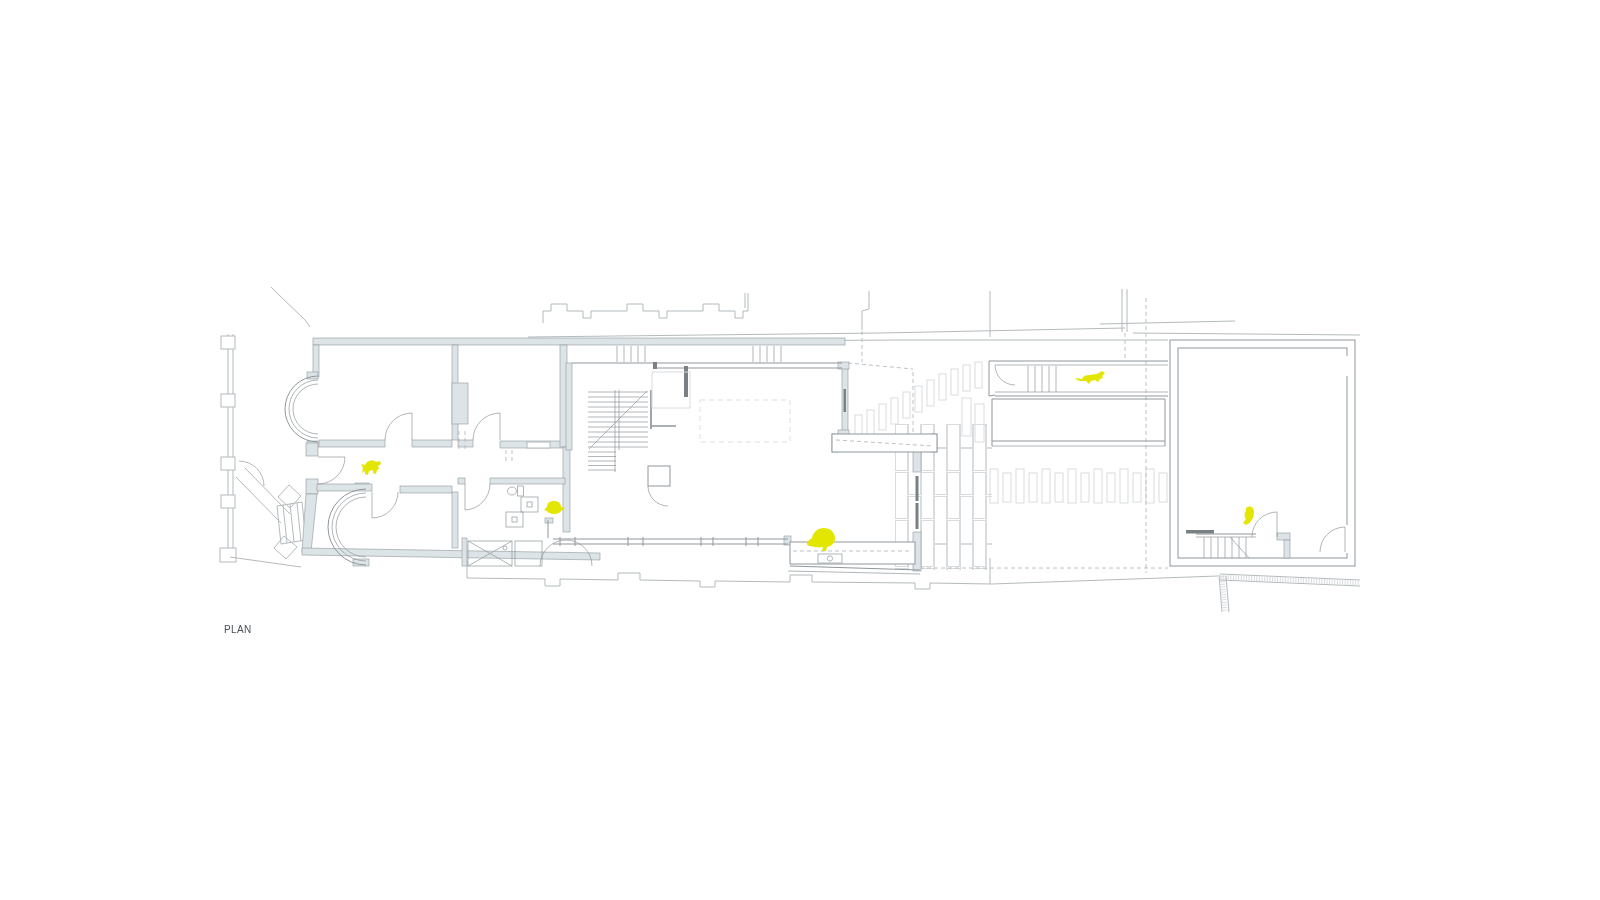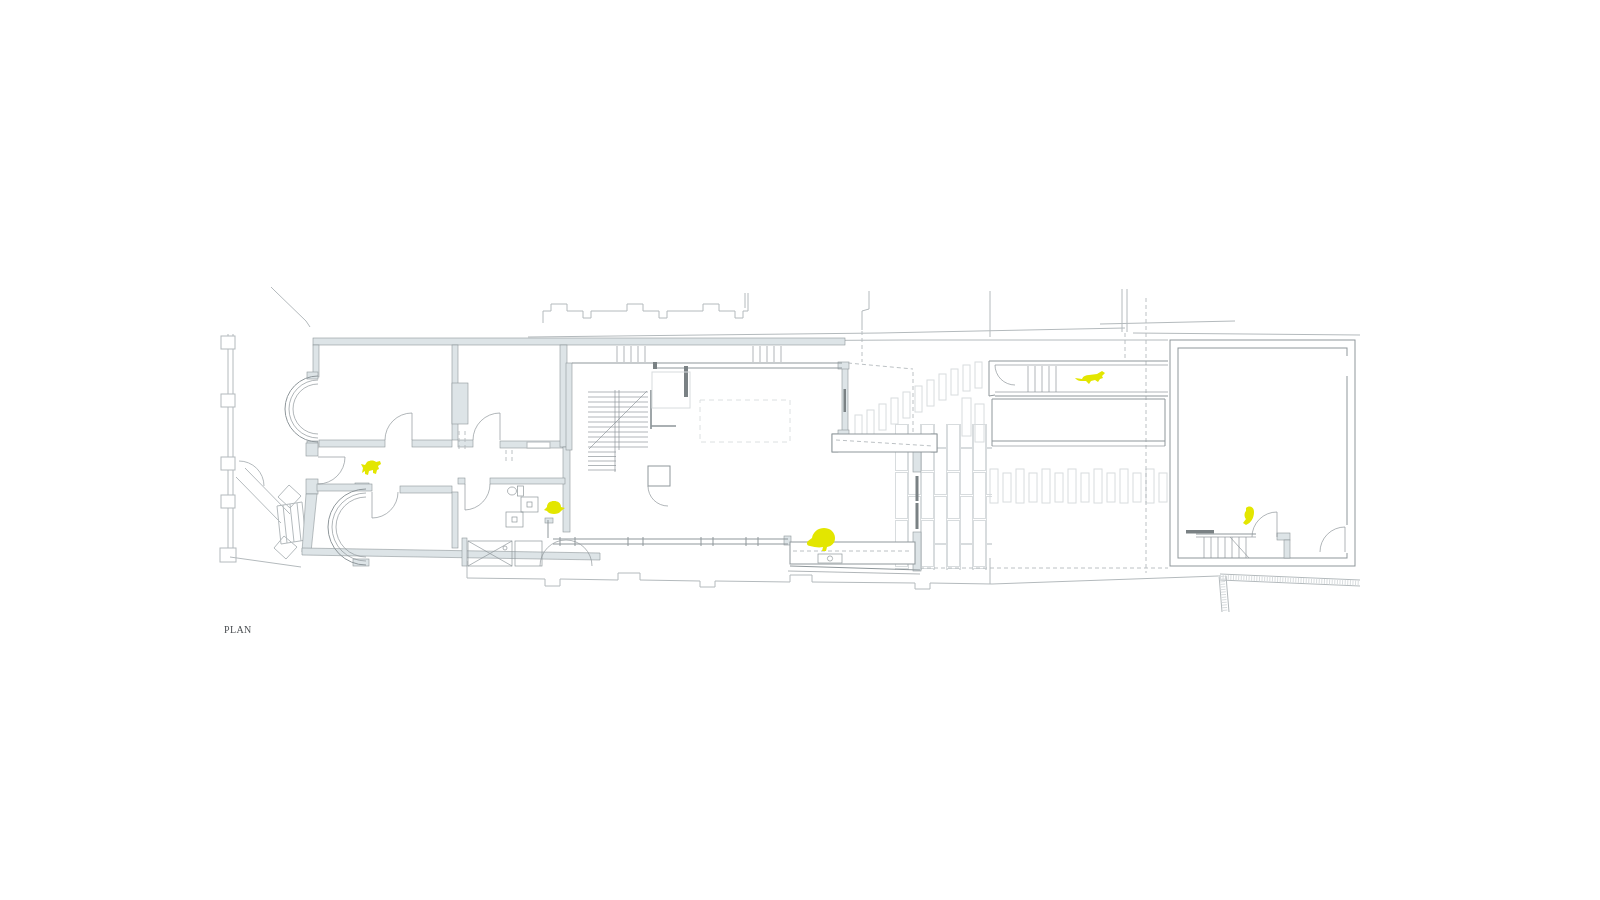--- a/index.html
+++ b/index.html
@@ -1,21 +1,21 @@
 <!DOCTYPE html>
 <html style="--background: #ffffff; --line: #8f979b; --line-light: #b4babd; --line-faint: #d8dcde; --wall-fill: #dde4e7; --dark-fill: #7a8184; --accent-yellow: #e3e600; --label-color: #4b4f52;"><head>
 <meta charset="utf-8">
 <style>
   :root{
     --background:#ffffff; --line:#8f979b; --line-light:#b4babd; --line-faint:#d8dcde;
     --wall-fill:#dde4e7; --dark-fill:#7a8184; --accent-yellow:#e3e600; --label-color:#4b4f52;
   }
   html,body{margin:0;padding:0;background:var(--background);}
   .stage{position:relative;width:1600px;height:900px;background:var(--background);overflow:hidden;
-         font-family:Liberation Serif, serif;}
+         font-family:Liberation Sans, sans-serif;}
   svg{position:absolute;left:0;top:0;}
   .plan-label{position:absolute;left:224px;top:624px;font-size:10px;letter-spacing:.4px;color:var(--label-color);}
   
   .s{fill:none;stroke:var(--line);stroke-width:1;}
   .s7{fill:none;stroke:var(--line);stroke-width:.7;}
   .s2{fill:none;stroke:var(--line);stroke-width:1.7;}
   .lt{fill:none;stroke:var(--line-light);stroke-width:1;}
   .ft{fill:none;stroke:var(--line-faint);stroke-width:1;}
   .w{fill:var(--wall-fill);stroke:var(--line);stroke-width:.6;}
   .dk{fill:var(--dark-fill);stroke:none;}

